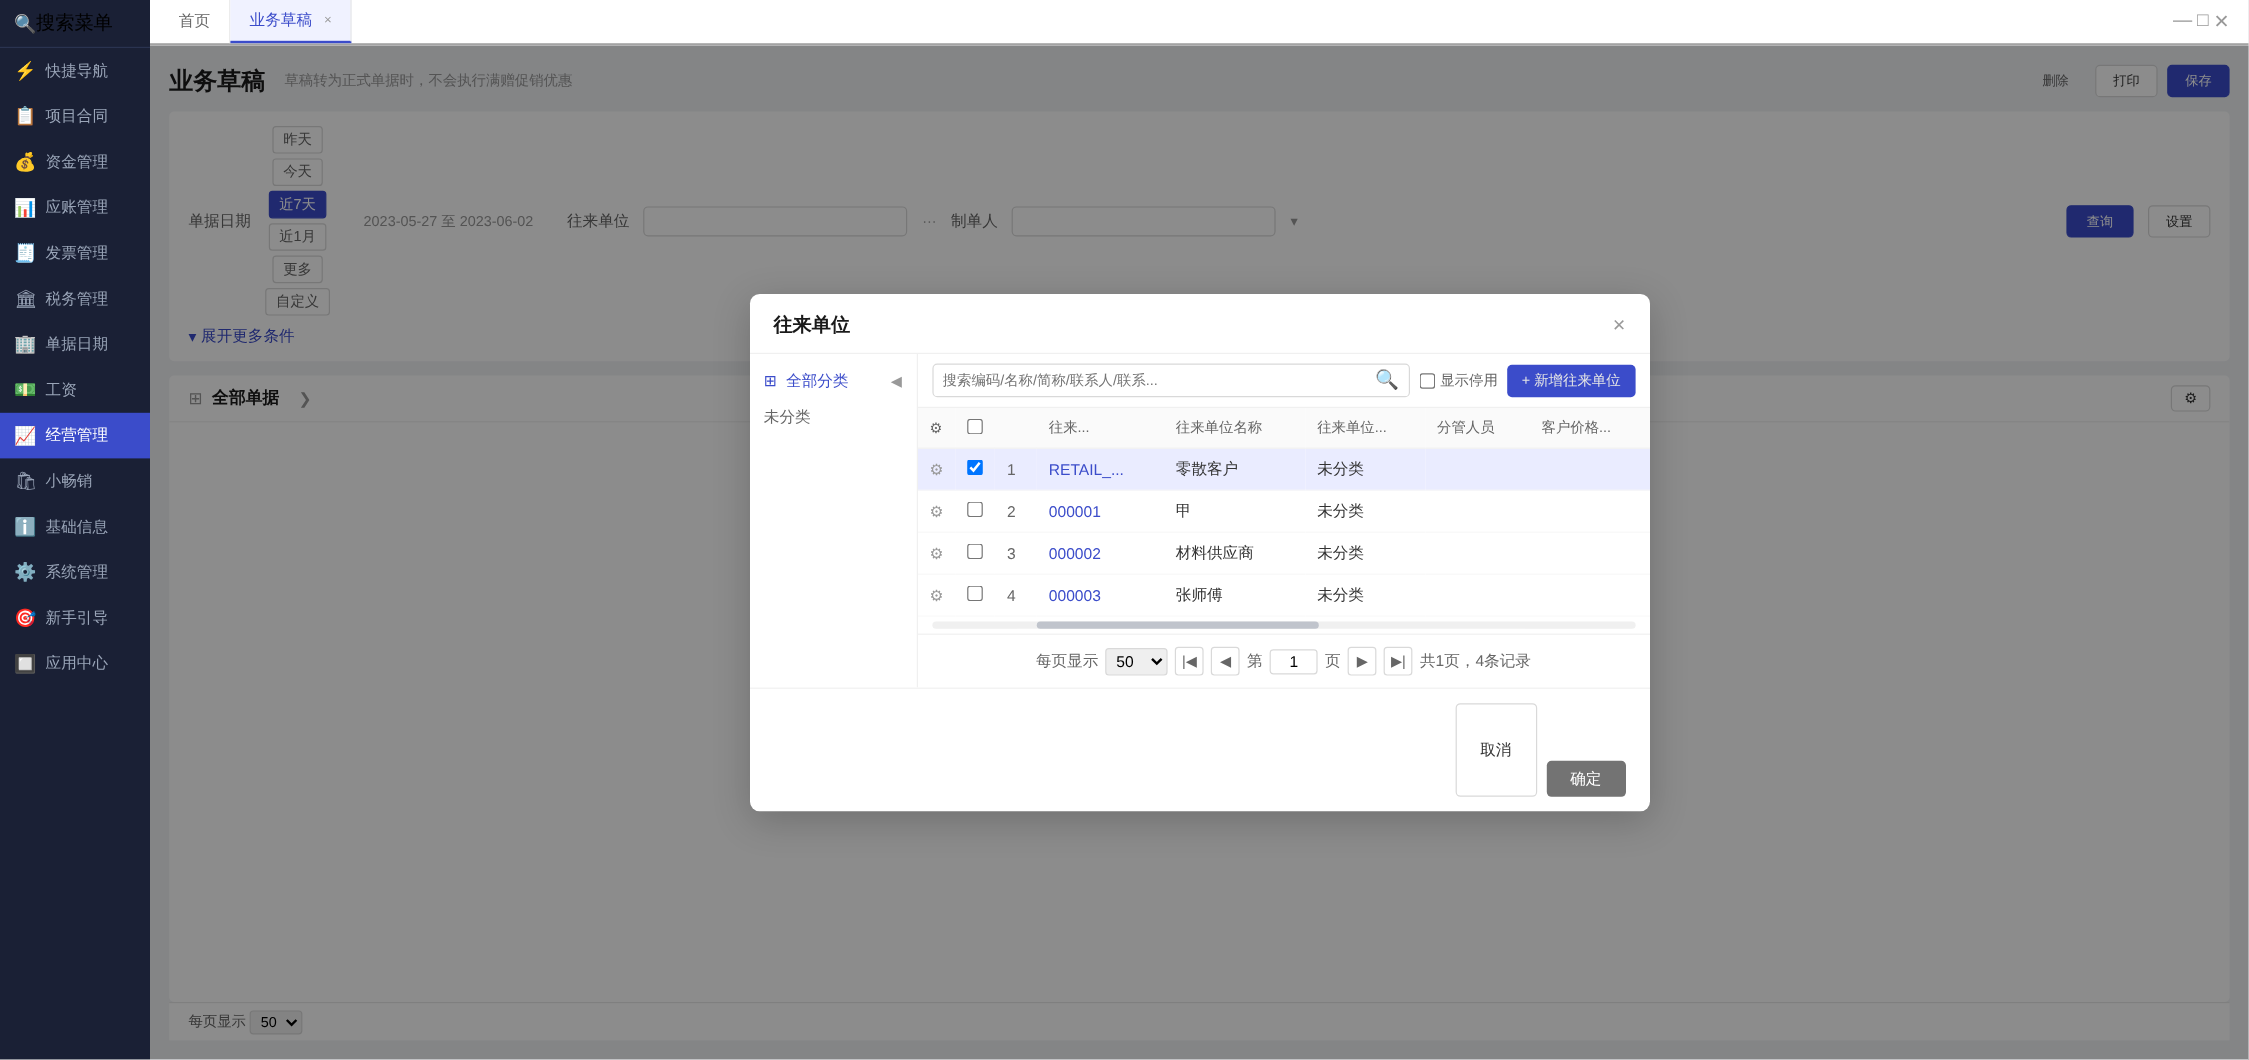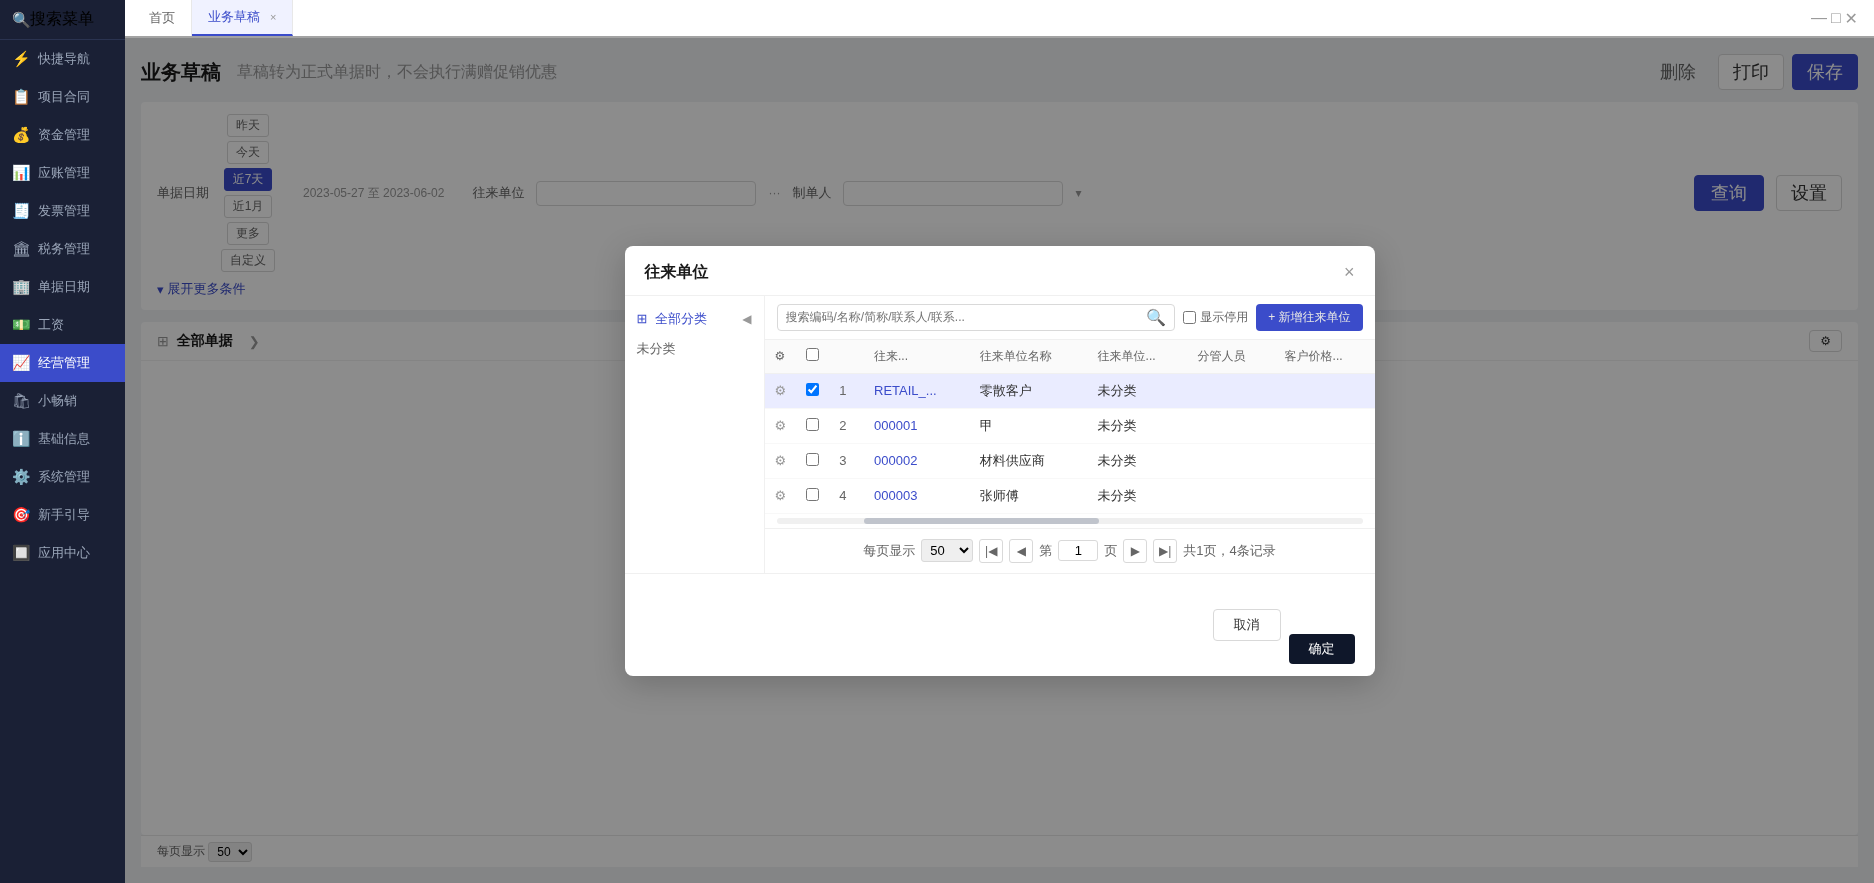--- a/index.html
+++ b/index.html
@@ -85,30 +85,30 @@
       align-items: center;
       margin-bottom: 12px;
       gap: 16px;
     }
     .page-title {
       font-size: 20px;
       font-weight: 600;
       color: #1a1a1a;
     }
     .page-subtitle {
-      font-size: 16px;
+      font-size: 12px;
       color: #999;
     }
     .header-actions {
       margin-left: auto;
       display: flex;
       gap: 8px;
       align-items: center;
     }
-    .btn { padding: 5px 14px; border-radius: 4px; font-size: 18px; cursor: pointer; border: 1px solid #d9d9d9; background: #fff; color: #333; }
+    .btn { padding: 5px 14px; border-radius: 4px; font-size: 11px; cursor: pointer; border: 1px solid #d9d9d9; background: #fff; color: #333; }
     .btn-primary { background: #3b4cca; color: #fff; border-color: #3b4cca; }
     .btn-text { border: none; background: none; color: #666; }
 
     
     .filter-bar {
       background: #fff;
       border-radius: 4px;
       padding: 12px 16px;
       margin-bottom: 12px;
       display: flex;
@@ -318,36 +318,35 @@
       font-size: 13px;
     }
 
     
     .dialog-footer {
       display: flex;
       justify-content: flex-end;
       padding: 12px 20px;
       border-top: 1px solid #f0f0f0;
       gap: 8px;
-      align-items: center;
     }
     .btn-cancel {
       padding: 6px 20px;
       border: 1px solid #d9d9d9;
       border-radius: 4px;
       background: #fff;
       color: #333;
       font-size: 13px;
       cursor: pointer;
     }
     .btn-confirm {
       padding: 6px 20px;
       border: none;
       border-radius: 4px;
-      background: #0f172a;
+      background: #737373;
       color: #fff;
       font-size: 13px;
       cursor: pointer;
       margin-top: 48px;
     }
 
     
     .dialog-scrollbar {
       height: 6px;
       background: #f0f0f0;

